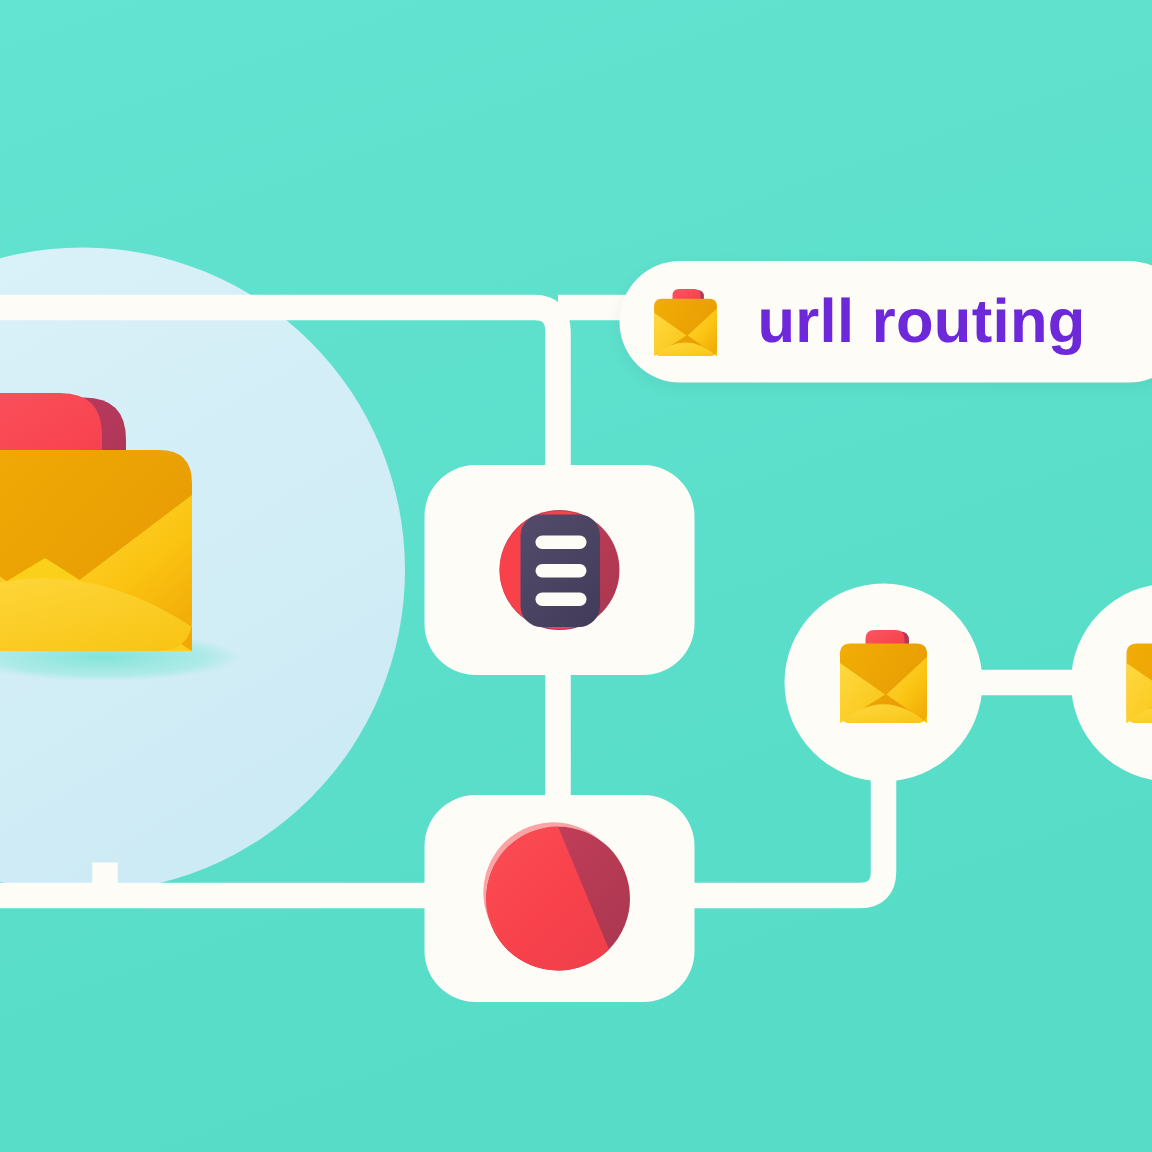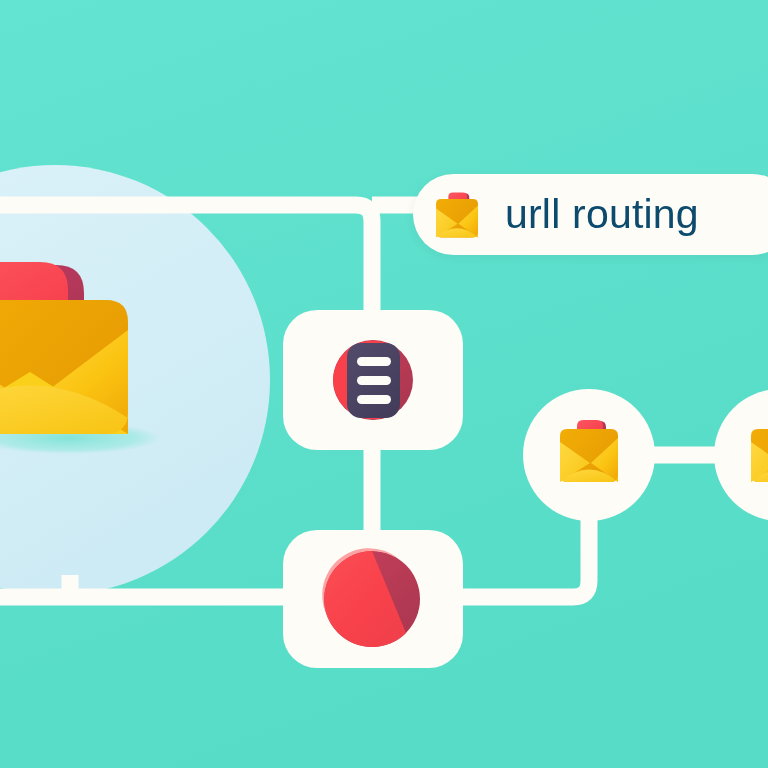--- a/index.html
+++ b/index.html
@@ -43,22 +43,22 @@
   }
   .pill-icon {
     width: 52px;
     height: 52px;
     flex: 0 0 52px;
     margin-right: 22px;
   }
   .pill-text {
     font-family: "Liberation Sans", sans-serif;
     font-size: 41px;
-    font-weight: 400;
-    color: #0c4a6e;
+    font-weight: 700;
+    color: #6d28d9;
     letter-spacing: 0.2px;
     white-space: nowrap;
     line-height: 1;
   }
 </style>
 </head>
 <body>
 
 <div id="stage">
 

